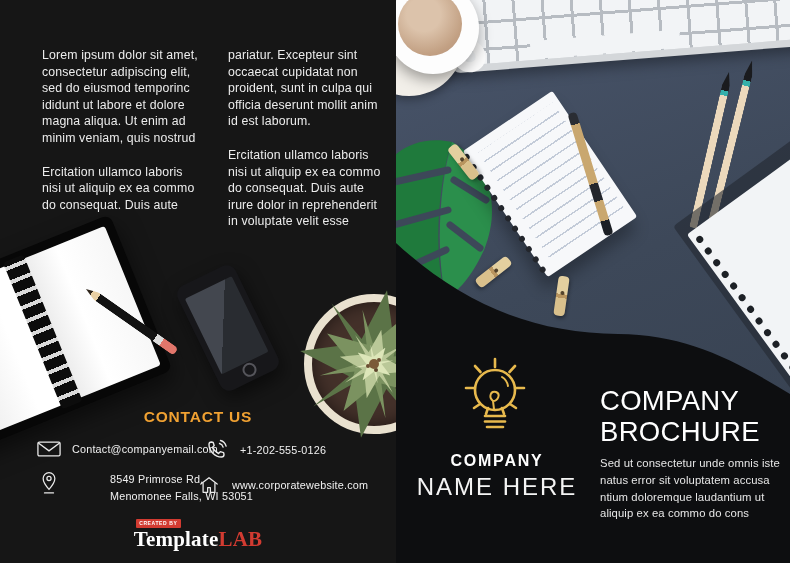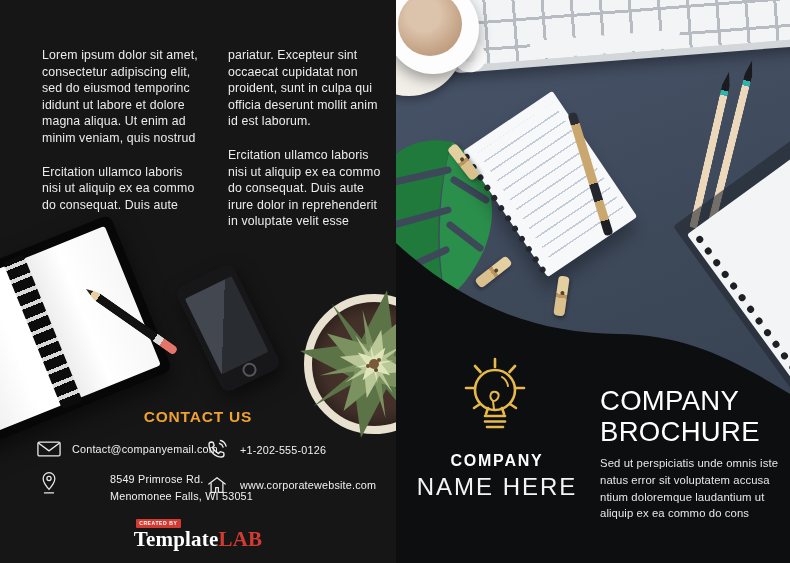--- a/index.html
+++ b/index.html
@@ -191,21 +191,21 @@
           <circle cx="10" cy="8" r="2.3"></circle>
           <path d="M5,24 h10"></path>
         </svg>
       </span>
       <span class="addr-lines">
         <span class="pre">8549 Primrose Rd.</span><br>
         <span class="pre">Menomonee Falls, WI 53051</span>
       </span>
     </div>
 
-    <div class="abs c-item" style="left:204px;top:475px;">
+    <div class="abs c-item" style="left:196px;top:475px;">
       <span class="ic">
         <svg width="20" height="20" viewBox="0 0 22 21" fill="none" stroke="#e9e9e9" stroke-width="1.4" stroke-linecap="round" stroke-linejoin="round">
           <path d="M2,9.5 L11,2.5 L20,9.5"></path>
           <path d="M4.5,8.5 V18.5 H9.5 V13.5 H12.5 V18.5 H17.5 V8.5"></path>
         </svg>
       </span>
       <span>www.corporatewebsite.com</span>
     </div>
 
     <div class="abs logo">
@@ -282,19 +282,19 @@
         <path d="M63,52 l-6,-4"></path>
     </svg>
 
     <div class="abs badge">
       <div class="l1">COMPANY</div>
       <div class="l2">NAME HERE</div>
     </div>
 
     <div class="abs rp-title pre">COMPANY
 BROCHURE</div>
-    <div class="abs rp-body pre">Sed ut perspiciatis unde omnis iste
+    <div class="abs rp-body pre">Sed ut consectetur unde omnis iste
 natus error sit voluptatem accusa
 ntium doloremque laudantium ut
 aliquip ex ea commo do cons</div>
   </div>
 
 </div>
 
 </body></html>

